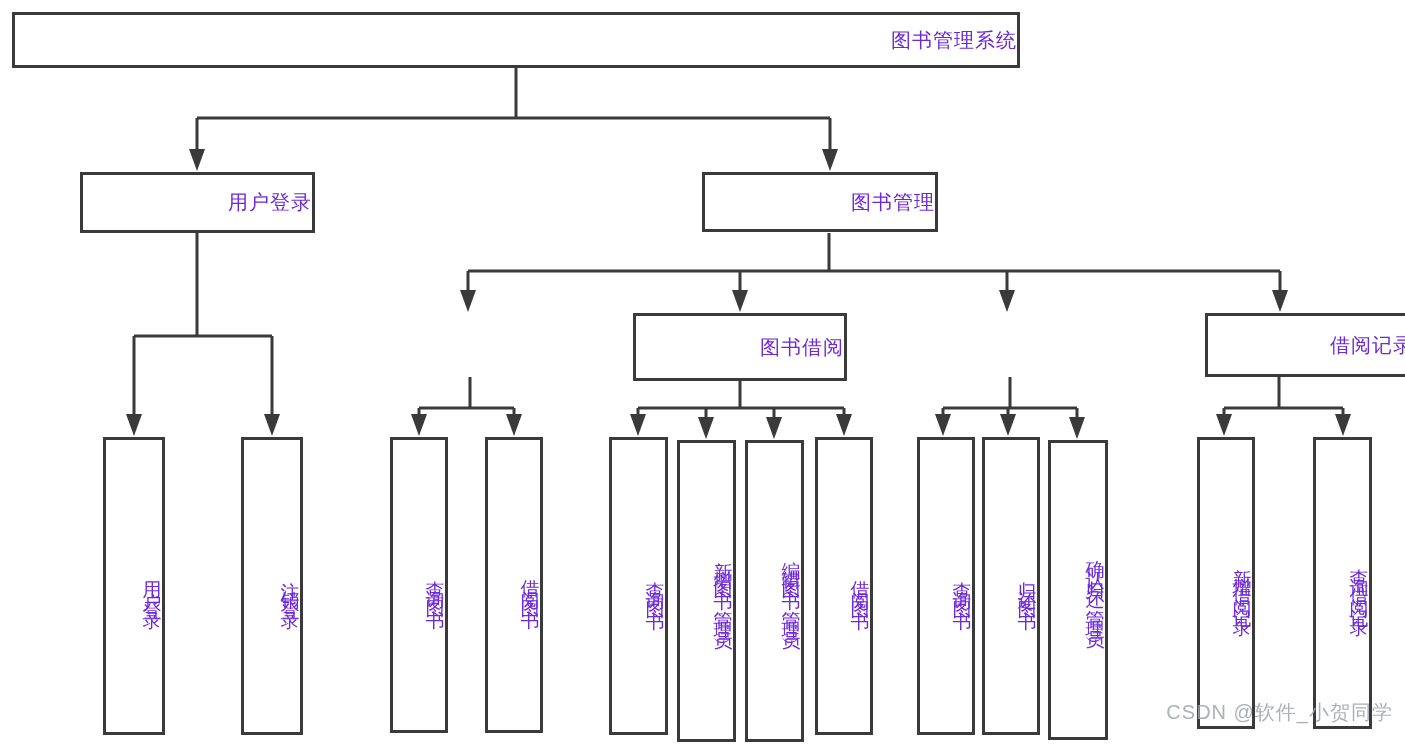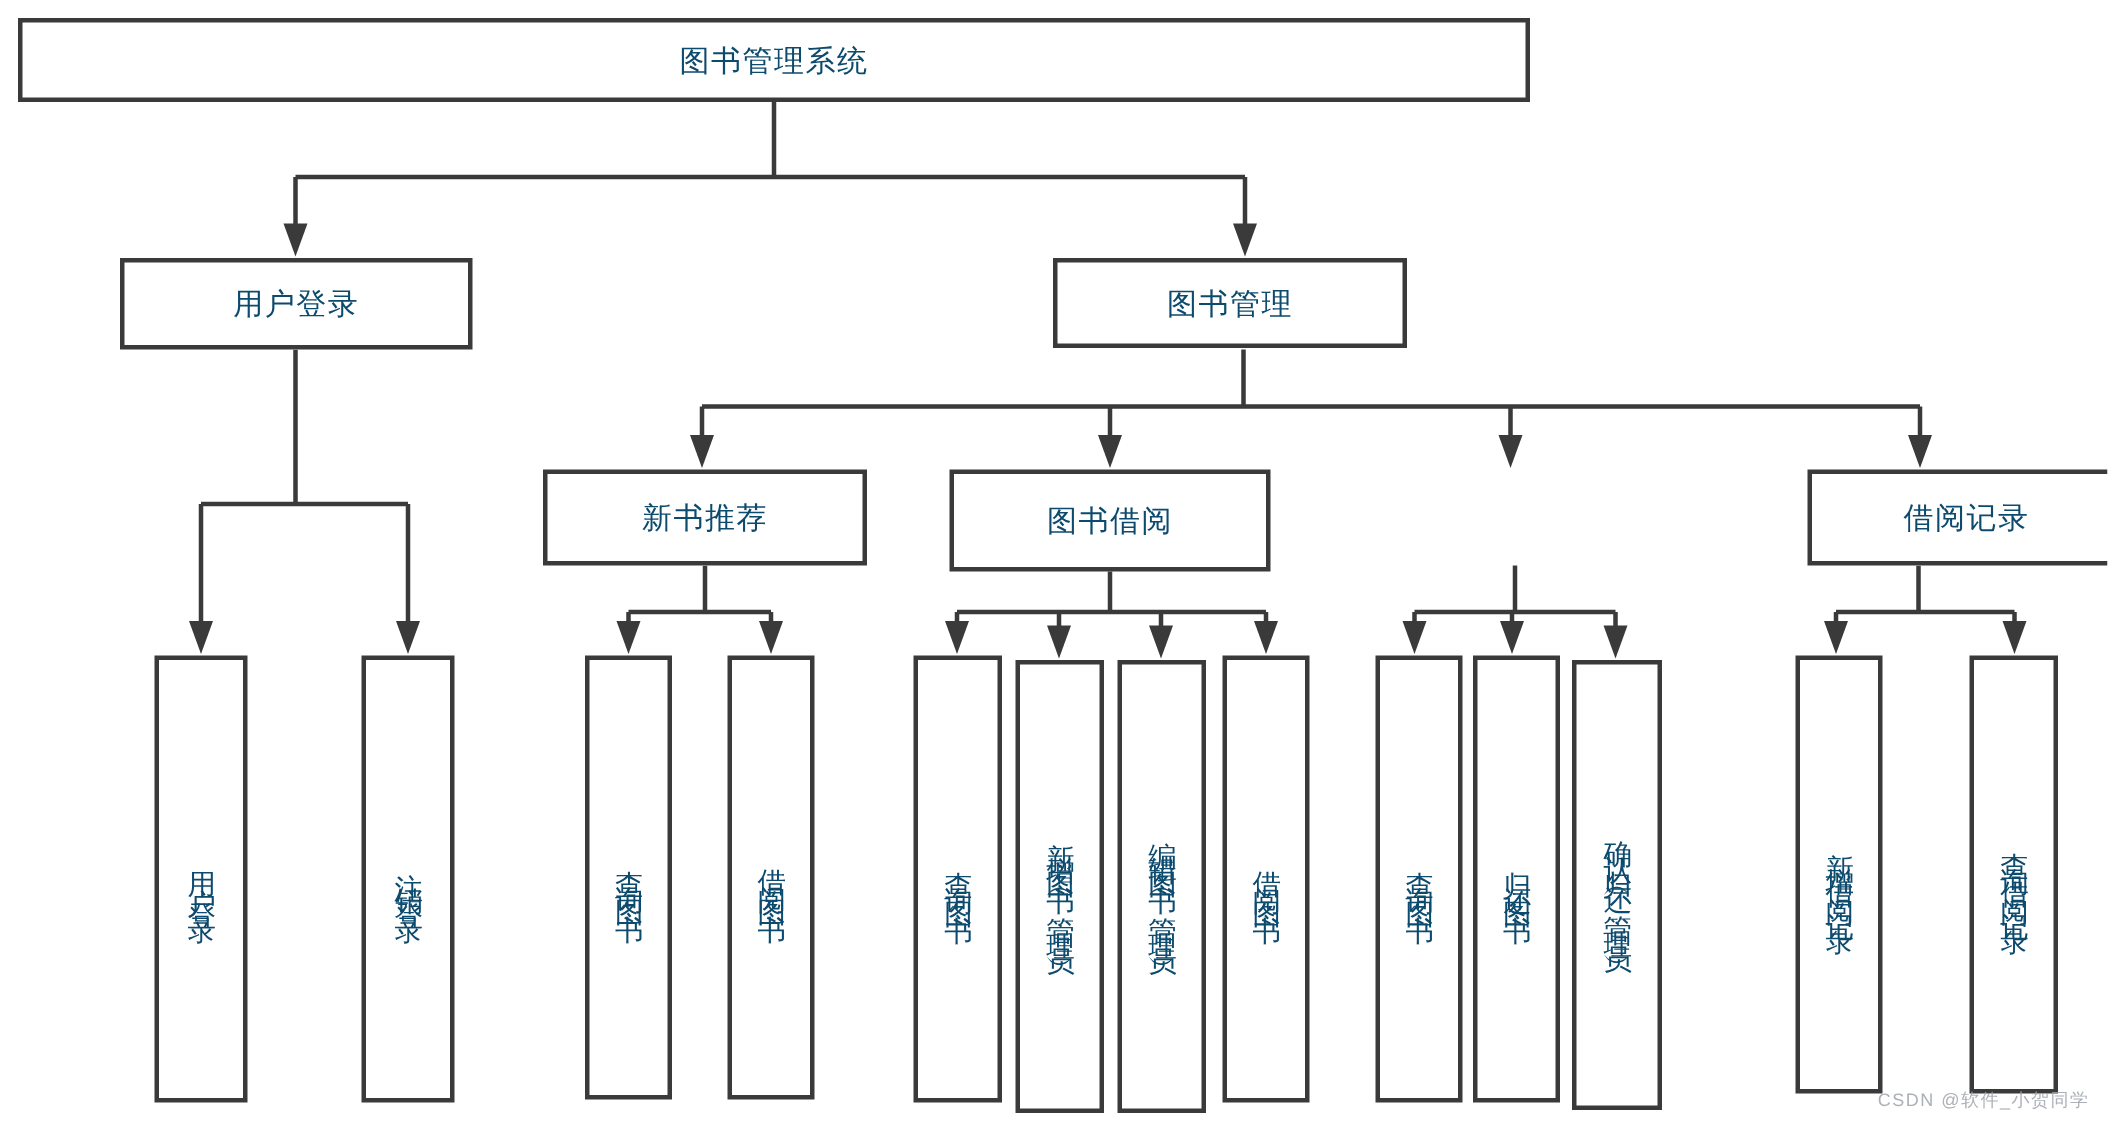--- a/index.html
+++ b/index.html
@@ -21,42 +21,42 @@
     top: 0;
     z-index: 0;
   }
   .node {
     position: absolute;
     box-sizing: border-box;
     border: 3px solid #3a3a3a;
     background: #ffffff;
     display: flex;
     align-items: center;
-    justify-content: center;
+    justify-content: flex-end;
     z-index: 1;
-    color: #0c4a6e;
+    color: #6d28d9;
   }
   .node.h span {
     font-size: 20px;
     letter-spacing: 1px;
     white-space: nowrap;
   }
   .node.v span {
     writing-mode: vertical-rl;
     text-orientation: upright;
     font-size: 19px;
     letter-spacing: 10px;
     line-height: 1;
   }
   #watermark {
     position: absolute;
     right: 12px;
-    bottom: 5px;
+    bottom: 21px;
     z-index: 2;
-    font-size: 12px;
+    font-size: 20px;
     color: rgba(158, 162, 170, 0.85);
     letter-spacing: 1px;
     white-space: nowrap;
   }
 </style>
 </head>
 <body>
 
 <div id="canvas">
 
@@ -104,23 +104,20 @@
     <span>图书管理系统</span>
   </div>
 
   <div class="node h" style="left:80px; top:172px; width:235px; height:61px">
     <span>用户登录</span>
   </div>
   <div class="node h" style="left:702px; top:172px; width:236px; height:60px">
     <span>图书管理</span>
   </div>
 
-  <div class="node h" style="left:362px; top:313px; width:216px; height:64px">
-    <span>新书推荐</span>
-  </div>
   <div class="node h" style="left:633px; top:313px; width:214px; height:68px">
     <span>图书借阅</span>
   </div>
   <div class="node h" style="left:1205px; top:313px; width:212px; height:64px">
     <span>借阅记录</span>
   </div>
 
   <div class="node v" style="left:103px; top:437px; width:62px; height:298px">
     <span>用户登录</span>
   </div>

